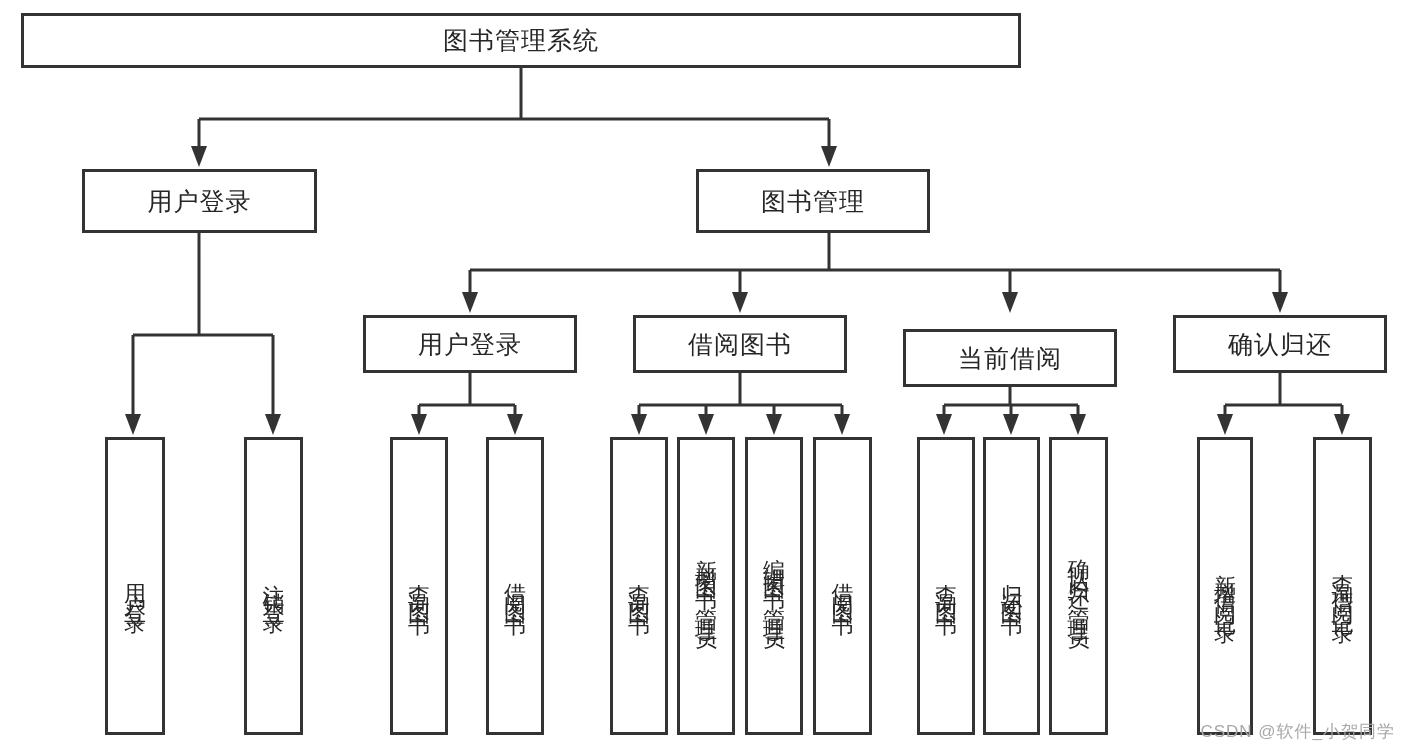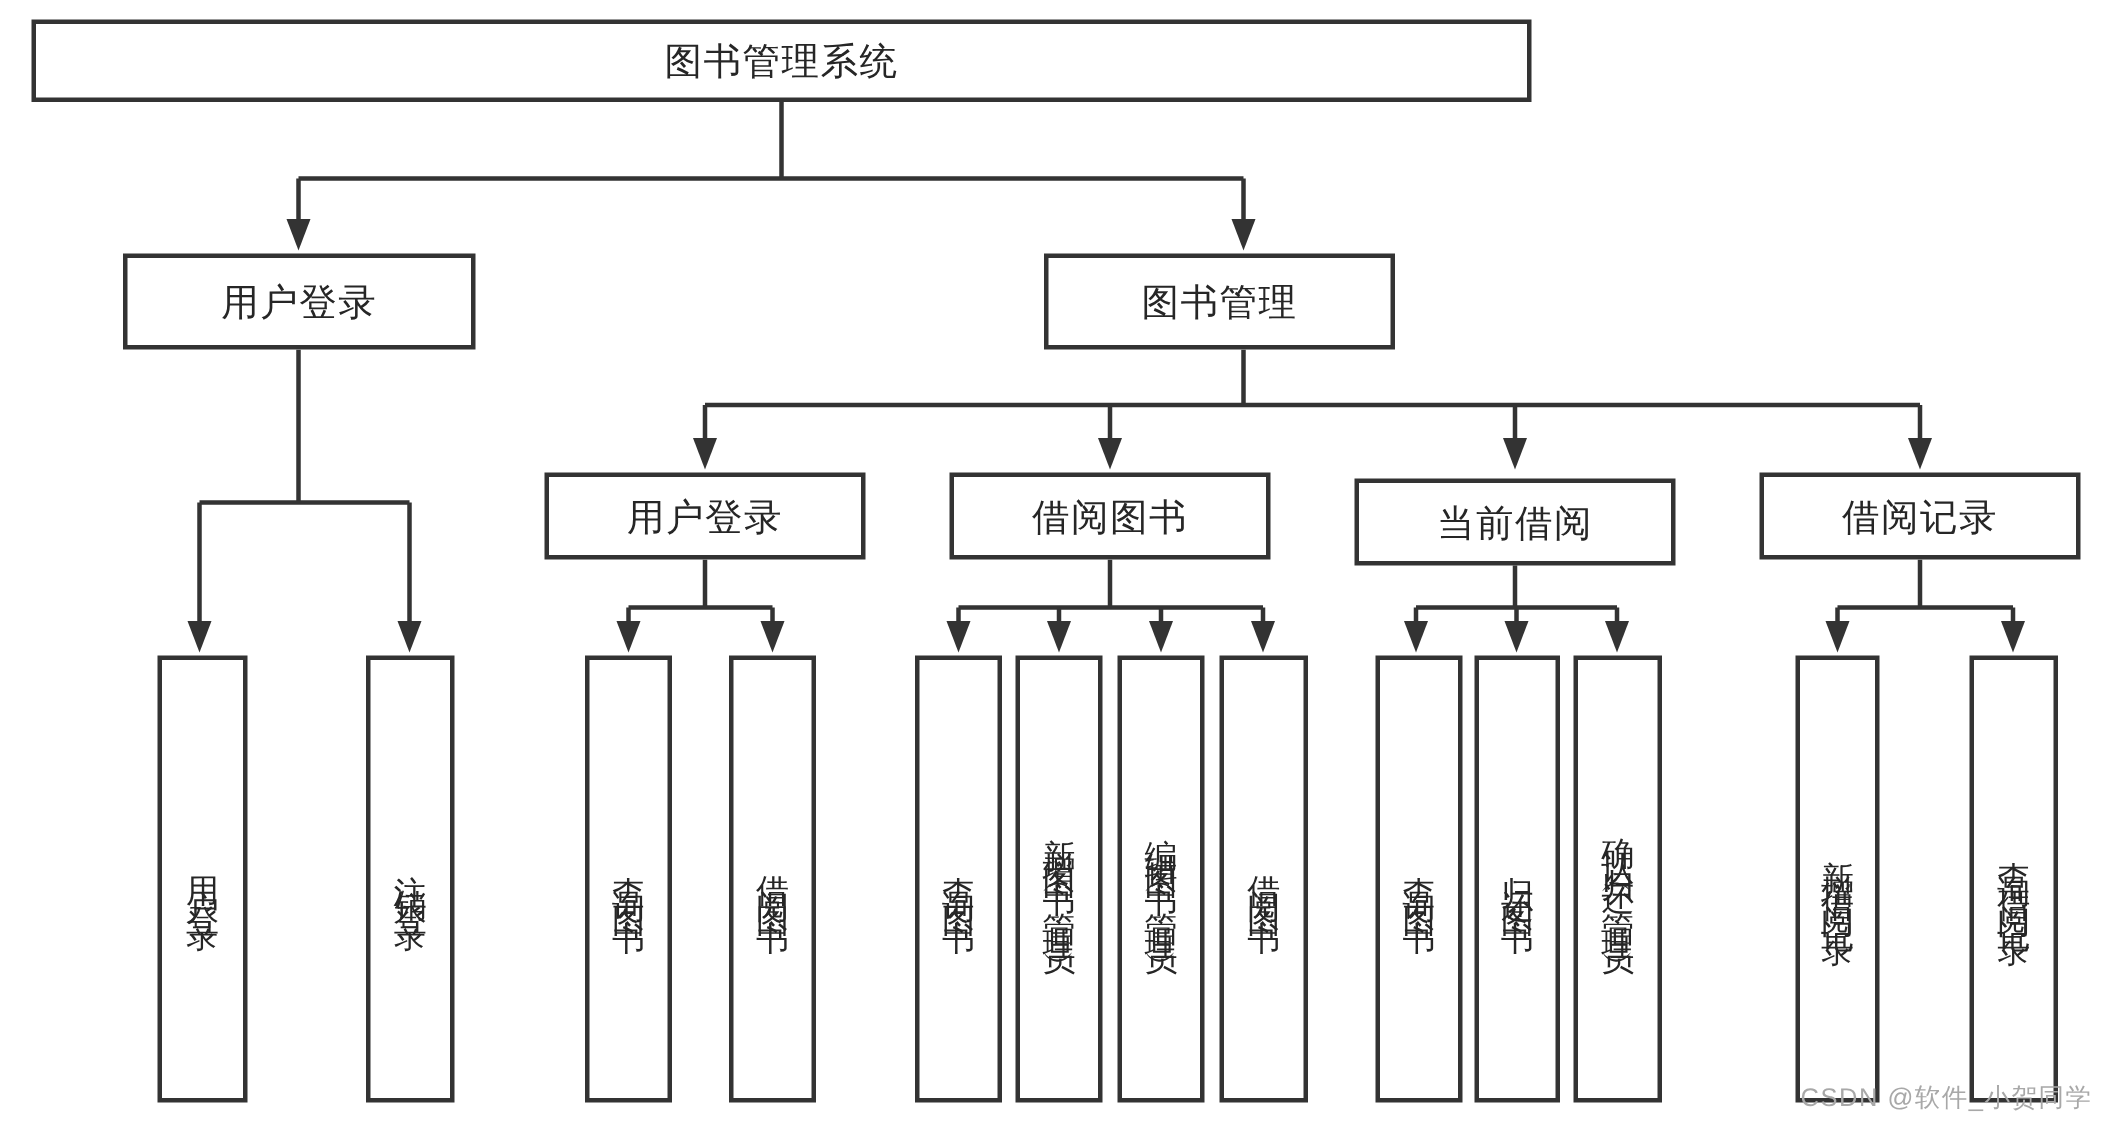--- a/index.html
+++ b/index.html
@@ -103,22 +103,22 @@
     </g>
   </svg>
 
   <div class="node hnode" style="left:21px; top:13px; width:1000px; height:55px;">图书管理系统</div>
 
   <div class="node hnode" style="left:82px; top:169px; width:235px; height:64px;">用户登录</div>
   <div class="node hnode" style="left:696px; top:169px; width:234px; height:64px;">图书管理</div>
 
   <div class="node hnode" style="left:363px; top:315px; width:214px; height:58px;">用户登录</div>
   <div class="node hnode" style="left:633px; top:315px; width:214px; height:58px;">借阅图书</div>
-  <div class="node hnode" style="left:903px; top:319px; width:214px; height:58px;">当前借阅</div>
-  <div class="node hnode" style="left:1173px; top:315px; width:214px; height:58px;">借阅记录</div>
+  <div class="node hnode" style="left:903px; top:329px; width:214px; height:58px;">当前借阅</div>
+  <div class="node hnode" style="left:1173px; top:315px; width:214px; height:58px;">确认归还</div>
 
   <div class="node leaf" style="left:105px; top:437px; width:60px; height:298px;">
     <span class="vtext">用户登录</span>
   </div>
   <div class="node leaf" style="left:244px; top:437px; width:59px; height:298px;">
     <span class="vtext">注销登录</span>
   </div>
 
   <div class="node leaf" style="left:390px; top:437px; width:58px; height:298px;">
     <span class="vtext">查询图书</span>

